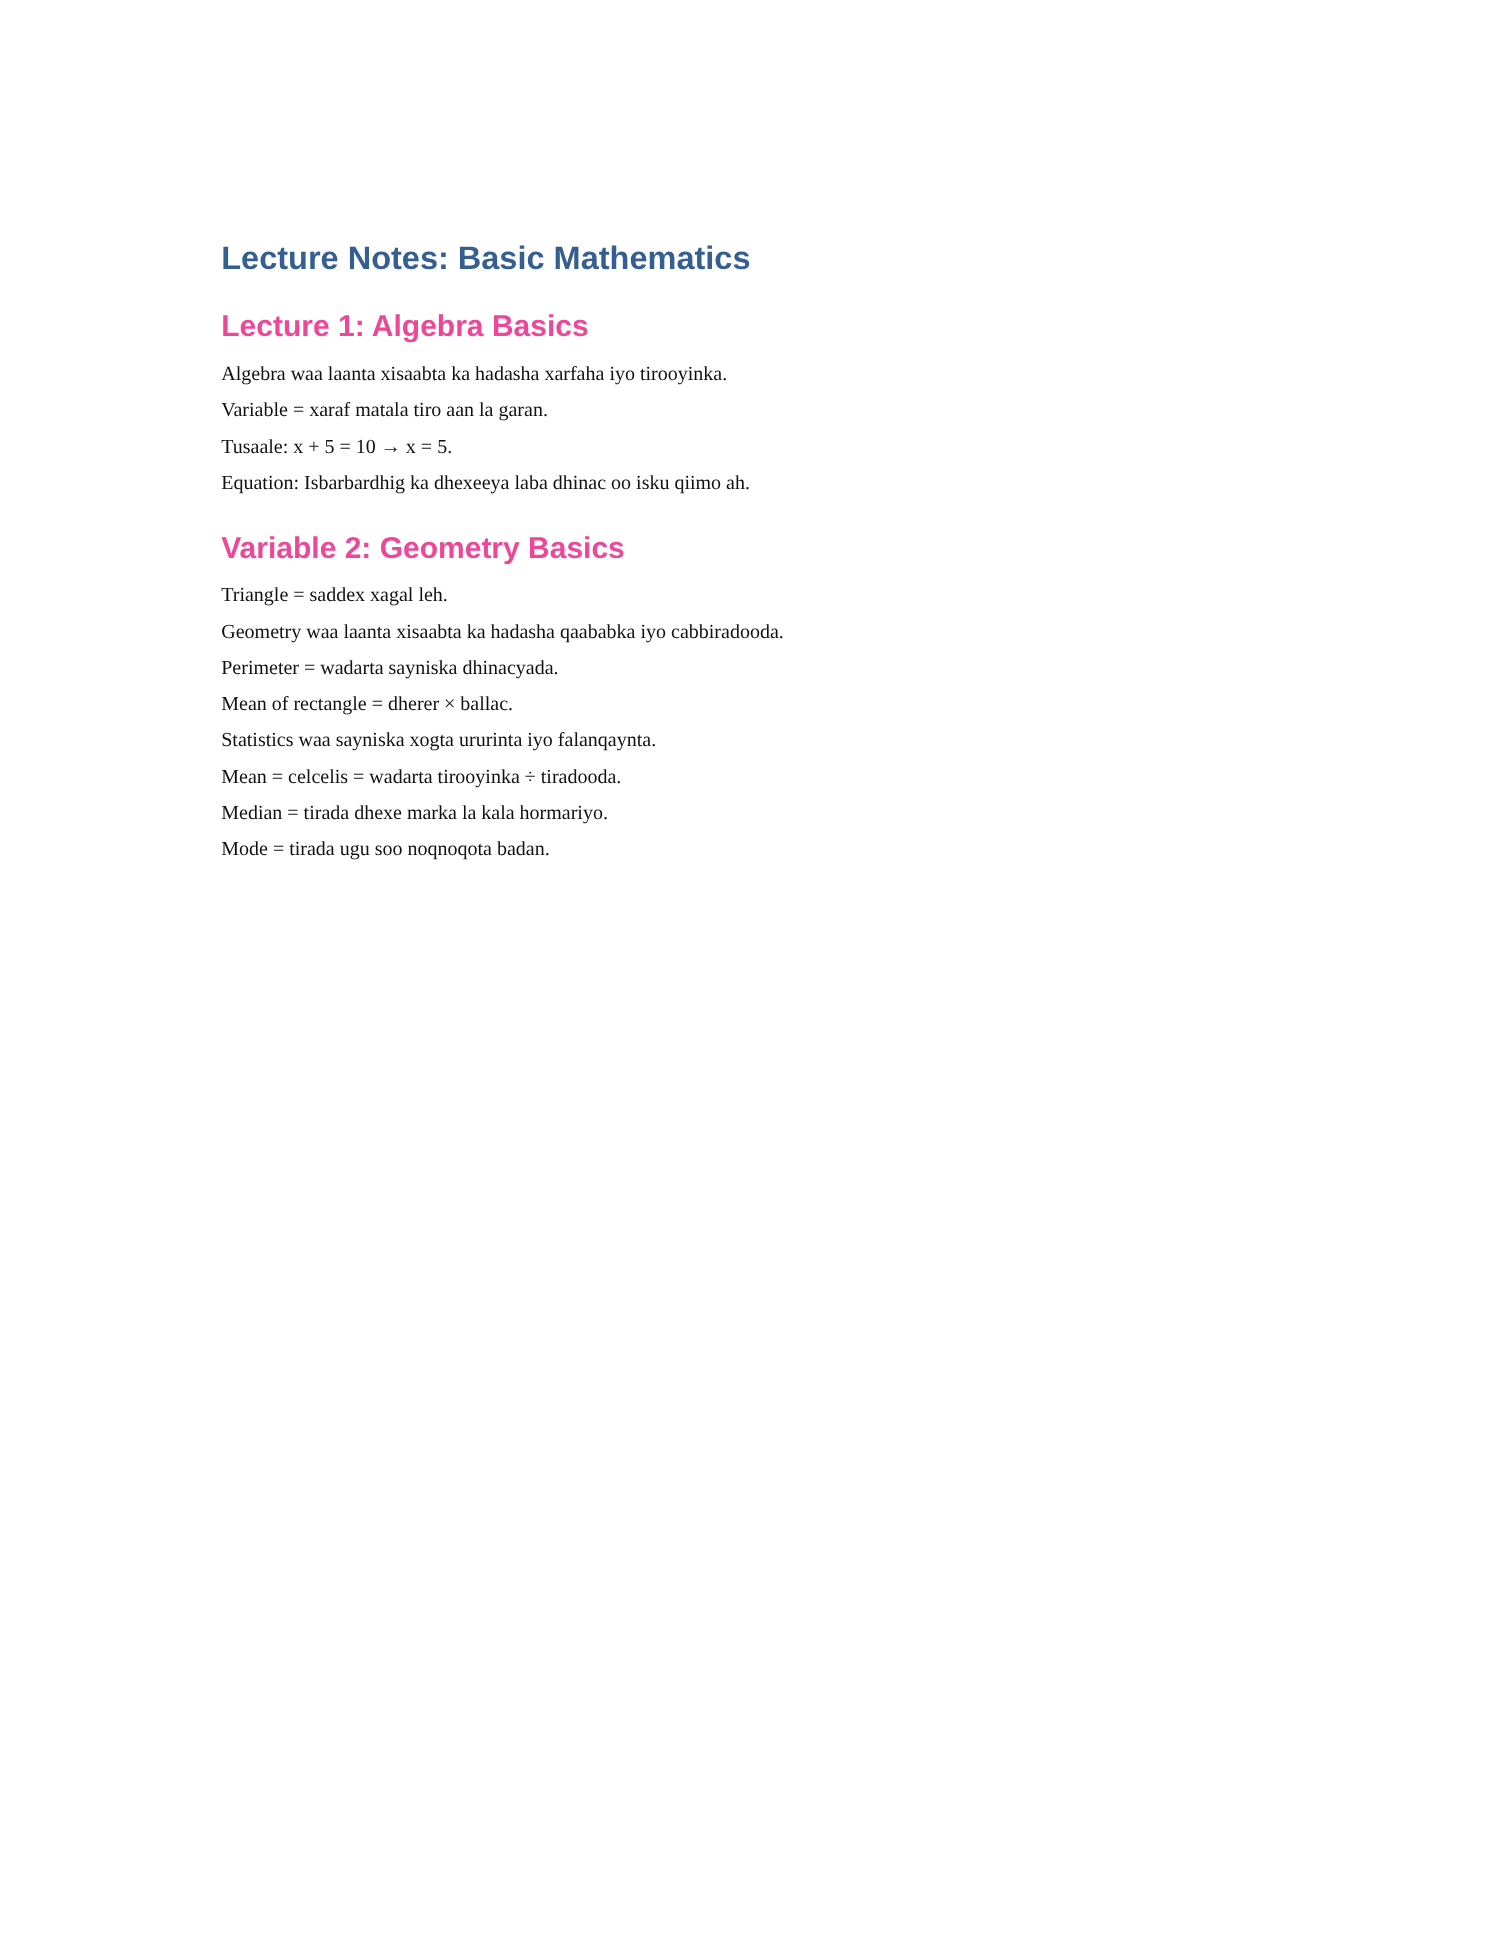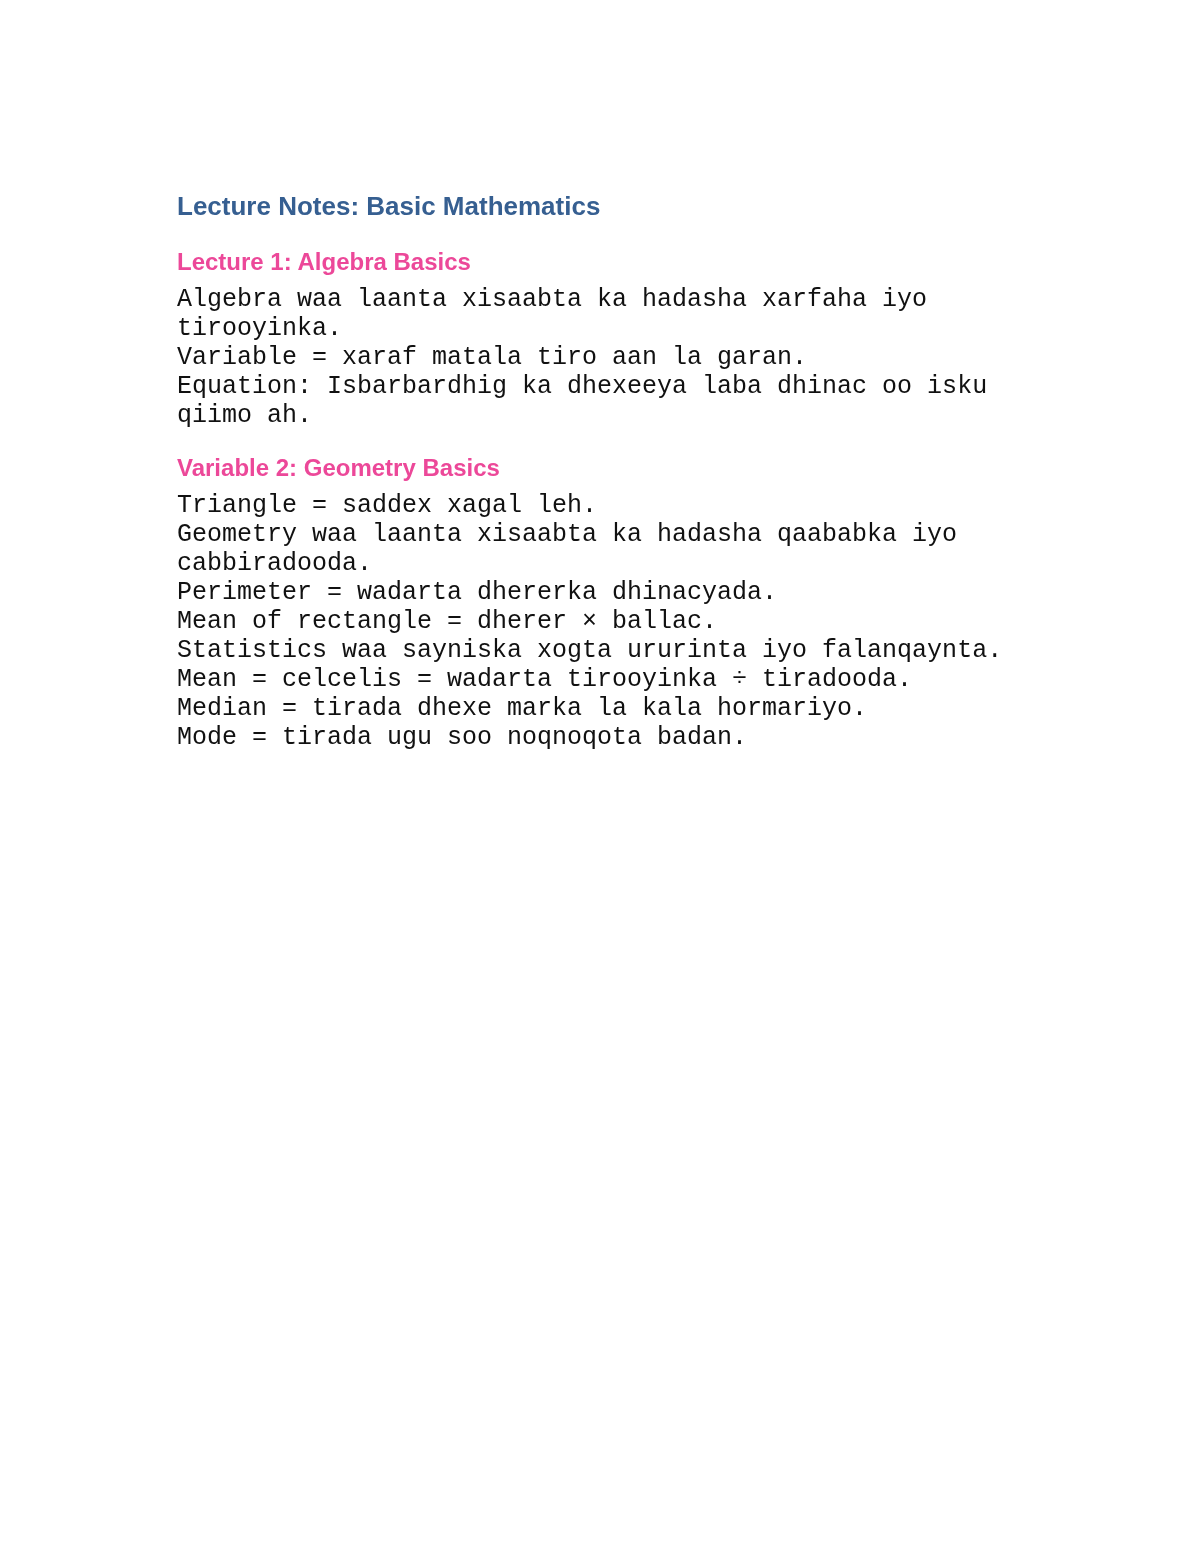--- a/index.html
+++ b/index.html
@@ -35,47 +35,48 @@
     font-weight: bold;
     font-size: 24px;
     line-height: 24px;
     color: #ec4899;
     margin: 26px 0 11px 0;
   }
   .doc-section:first-of-type .section-heading {
     margin-top: 0;
   }
   .body-line {
-    font-family: Liberation Mono, monospace;
-    font-size: 25px;
+    font-family: Liberation Serif, serif;
+    font-size: 16px;
     line-height: 29px;
     color: #111111;
     margin: 0;
   }
 </style>
 </head>
 <body>
 
 <div class="page">
   <div class="content">
 
     <h1 class="doc-title">Lecture Notes: Basic Mathematics</h1>
 
     <section class="doc-section">
       <h2 class="section-heading">Lecture 1: Algebra Basics</h2>
       <p class="body-line">Algebra waa laanta xisaabta ka hadasha xarfaha iyo tirooyinka.</p>
       <p class="body-line">Variable = xaraf matala tiro aan la garan.</p>
+      <p class="body-line">Tusaale: x + 5 = 10 → x = 5.</p>
       <p class="body-line">Equation: Isbarbardhig ka dhexeeya laba dhinac oo isku qiimo ah.</p>
     </section>
 
     <section class="doc-section">
       <h2 class="section-heading">Variable 2: Geometry Basics</h2>
       <p class="body-line">Triangle = saddex xagal leh.</p>
       <p class="body-line">Geometry waa laanta xisaabta ka hadasha qaababka iyo cabbiradooda.</p>
-      <p class="body-line">Perimeter = wadarta dhererka dhinacyada.</p>
+      <p class="body-line">Perimeter = wadarta sayniska dhinacyada.</p>
       <p class="body-line">Mean of rectangle = dherer × ballac.</p>
     </section>
 
     <section class="doc-section">
       <p class="body-line">Statistics waa sayniska xogta ururinta iyo falanqaynta.</p>
       <p class="body-line">Mean = celcelis = wadarta tirooyinka ÷ tiradooda.</p>
       <p class="body-line">Median = tirada dhexe marka la kala hormariyo.</p>
       <p class="body-line">Mode = tirada ugu soo noqnoqota badan.</p>
     </section>
 

